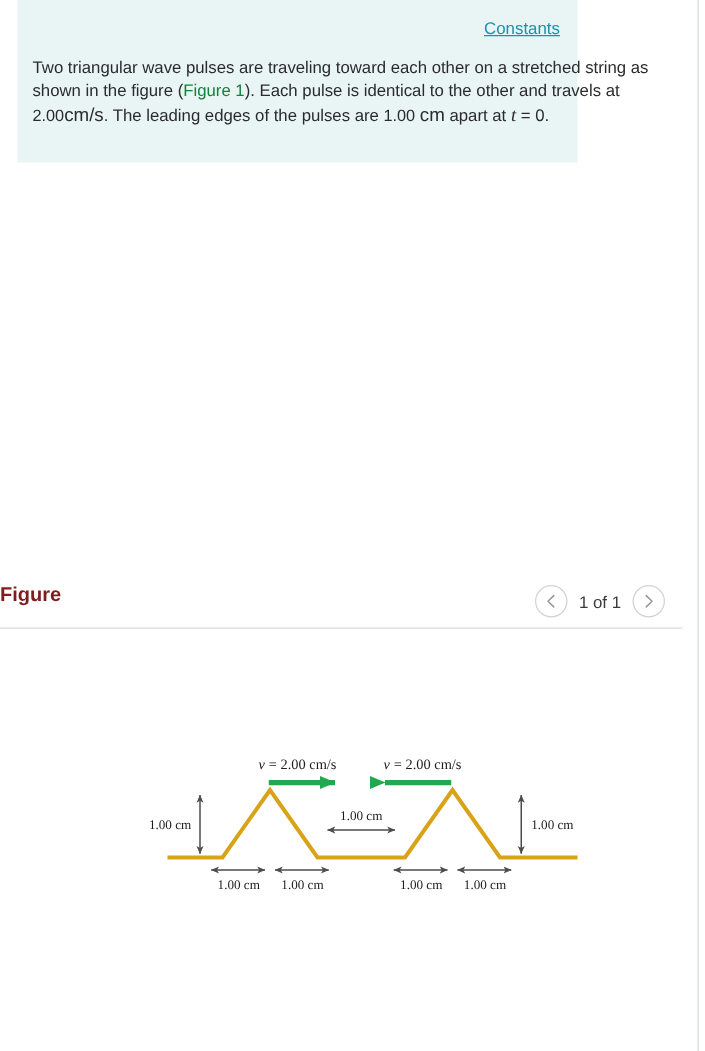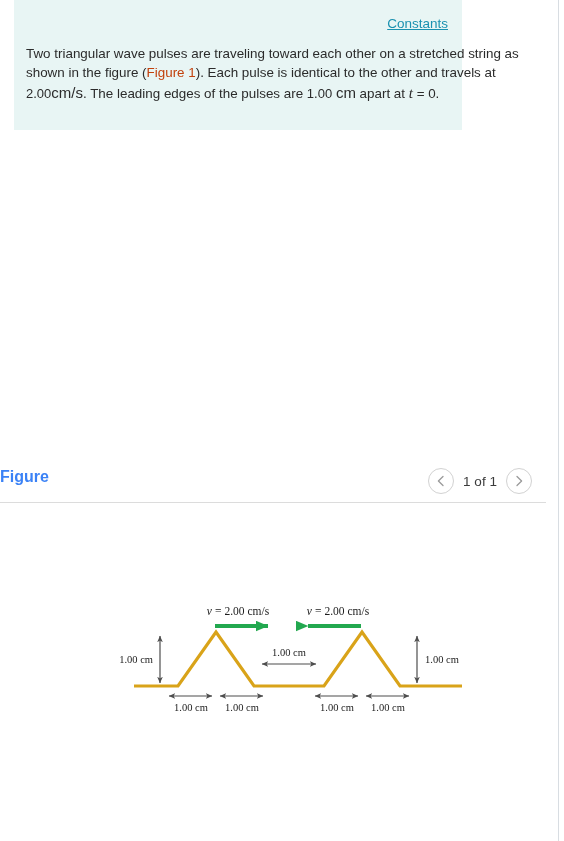--- a/index.html
+++ b/index.html
@@ -66,39 +66,39 @@
   #problem-text .mathrm {
     font-family: Liberation Sans, sans-serif;
     font-size: 15px;
     font-style: normal;
   }
   #problem-text .num {
     font-family: "Liberation Sans", sans-serif;
     font-size: 13px;
   }
   #problem-text .figlink {
-    color: #c2410c;
+    color: #15803d;
     cursor: pointer;
   }
 
   
   #figure-header {
     position: absolute;
     left: 0;
     top: 462px;
     width: 546px;
     height: 40px;
   }
   #figure-title {
     position: absolute;
     left: 0;
     top: 6px;
     font-size: 16px;
     font-weight: bold;
-    color: #3b82f6;
+    color: #7f1d1d;
   }
   #figure-nav {
     position: absolute;
     right: 14px;
     top: 0;
     display: flex;
     align-items: center;
     gap: 9px;
     height: 38px;
   }

